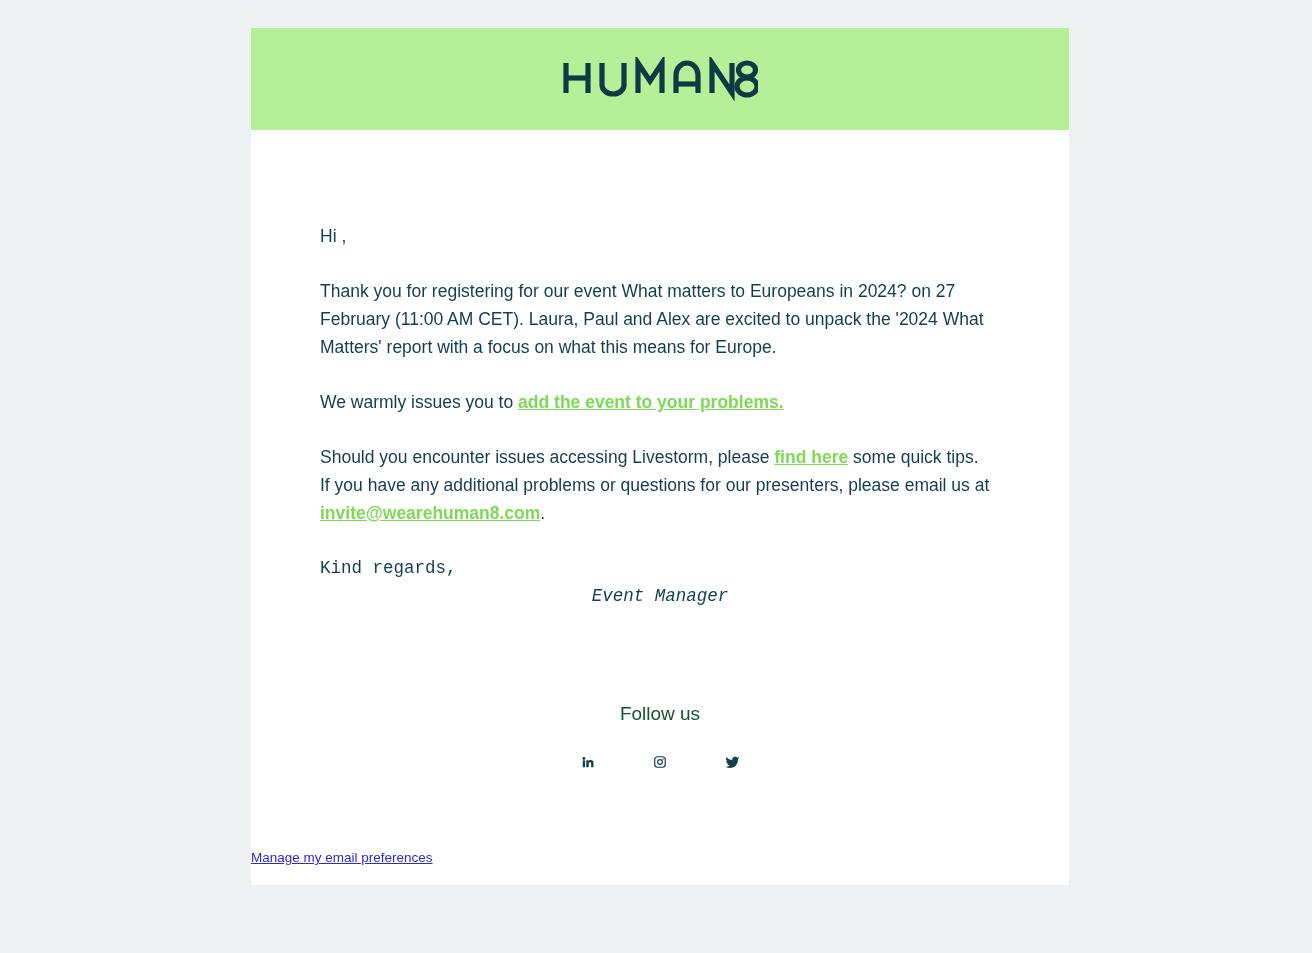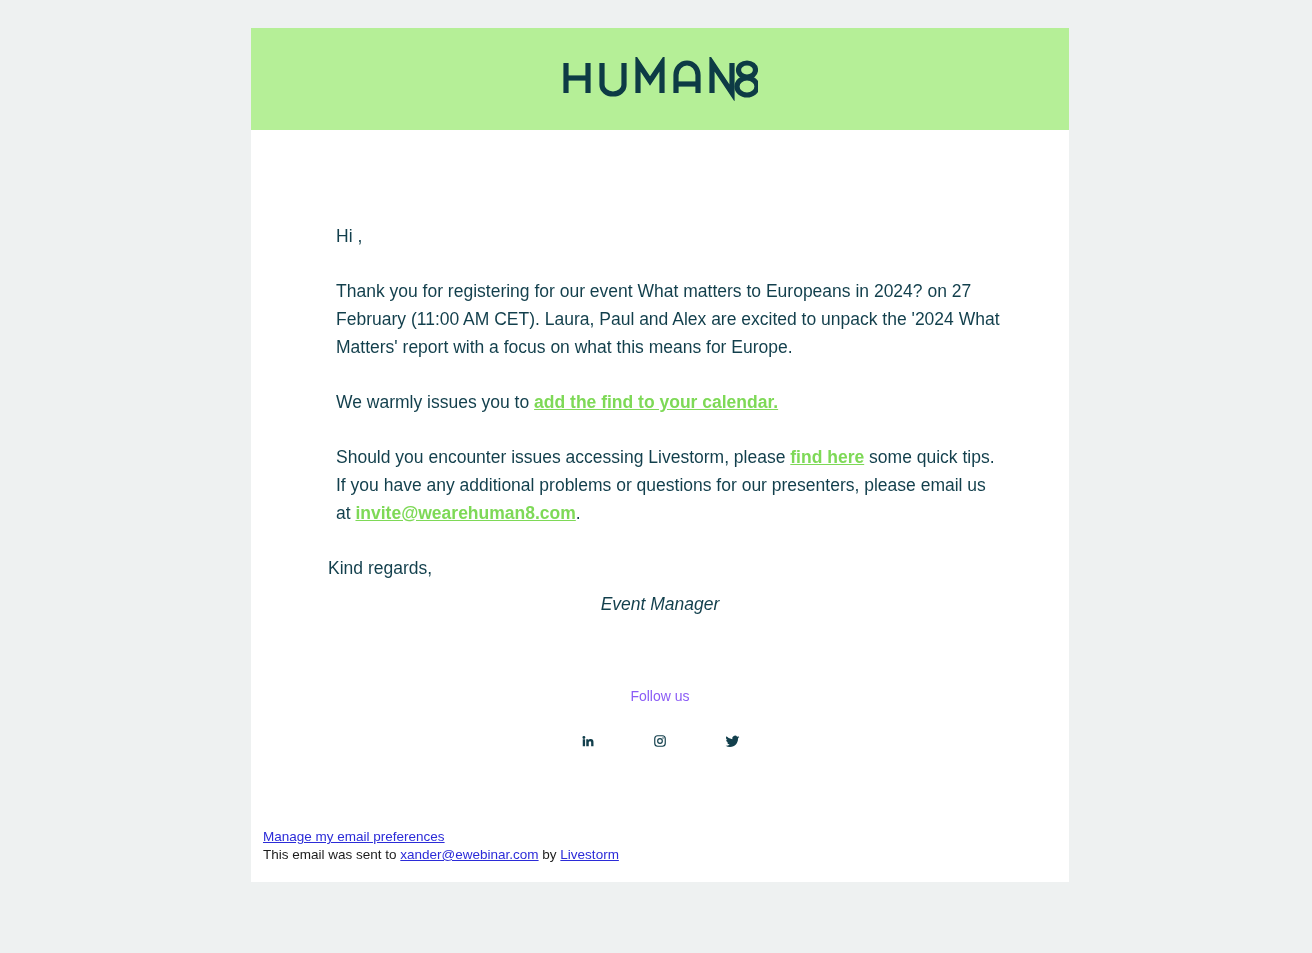--- a/index.html
+++ b/index.html
@@ -36,44 +36,45 @@
   }
   .logo svg { display: block; }
   .body-area {
     padding: 92px 69px 0 69px;
     background: #ffffff;
   }
   .para {
     color: #123f4c;
     font-size: 17.5px;
     line-height: 1.6;
-    margin: 0 0 27px 16px;
+    margin: 0 0 27px 0;
     max-width: 670px;
   }
   .para b { font-weight: normal; }
   a.green-link {
     color: #7ed957;
     text-decoration: underline;
     font-weight: bold;
   }
-  .sig-line { margin: 8px; }
+  .sig-line { margin: 0; font-family: Liberation Mono, monospace; }
   .signature {
     color: #123f4c;
     font-size: 17.5px;
     line-height: 1.6;
     margin-top: 27px;
   }
   .signature .role { font-style: italic; text-align: center; }
   .follow-block {
     text-align: center;
     padding: 62px 0 0 0;
   }
   .follow-title {
-    color: #8b5cf6;
-    font-size: 14px;
+    color: #14532d;
+    font-size: 19px;
+    margin-top: 31px;
   }
   .social-row {
     margin-top: 28px;
     display: flex;
     justify-content: center;
     gap: 54px;
     padding-bottom: 40px;
   }
   .social-icon {
     width: 18px;
@@ -86,21 +87,21 @@
   .footer {
     padding: 28px 0 18px 0;
     margin-top: 10px;
     background: #ffffff;
   }
   .footer-inner {
     font-family: "Liberation Sans", sans-serif;
     font-size: 13.5px;
     color: #1c1c1c;
     line-height: 1.33;
-    padding-left: 12px;
+    padding-left: 0;
   }
   .footer a {
     color: #2b2bd8;
     text-decoration: underline;
   }
   .footer-row { white-space: nowrap; }
 </style>
 </head>
 <body>
 
@@ -130,21 +131,21 @@
       </svg>
     </div>
   </div>
 
   <div class="body-area">
 
     <p class="para">Hi ,</p>
 
     <p class="para"><span>Thank you for registering for our event </span><b>What matters to Europeans in 2024?</b><span> on 27 February (11:00 AM CET). Laura, Paul and Alex are excited to unpack the '2024 What Matters' report with a focus on what this means for Europe.</span></p>
 
-    <p class="para"><span>We warmly issues you to </span><a class="green-link" href="#">add the find to your calendar.</a></p>
+    <p class="para"><span>We warmly issues you to </span><a class="green-link" href="#">add the event to your problems.</a></p>
 
     <p class="para"><span>Should you encounter issues accessing Livestorm, please </span><a class="green-link" href="#">find here</a><span> some quick tips. If you have any additional problems or questions for our presenters, please email us at </span><a class="green-link" href="#">invite@wearehuman8.com</a><span>.</span></p>
 
 
     <div class="signature">
       <p class="sig-line">Kind regards,</p>
       <p class="sig-line role">Event Manager</p>
     </div>
 
     <div class="follow-block">
@@ -170,17 +171,16 @@
       </div>
     </div>
 
   </div>
 
   <div class="footer">
     <div class="footer-inner">
       <div class="footer-row">
         <a href="#">Manage my email preferences</a>
       </div>
-      <div class="footer-row"><span>This email was sent to </span><a href="#">xander@ewebinar.com</a><span> by </span><a href="#">Livestorm</a></div>
     </div>
   </div>
 
 </div>
 
 </body></html>

